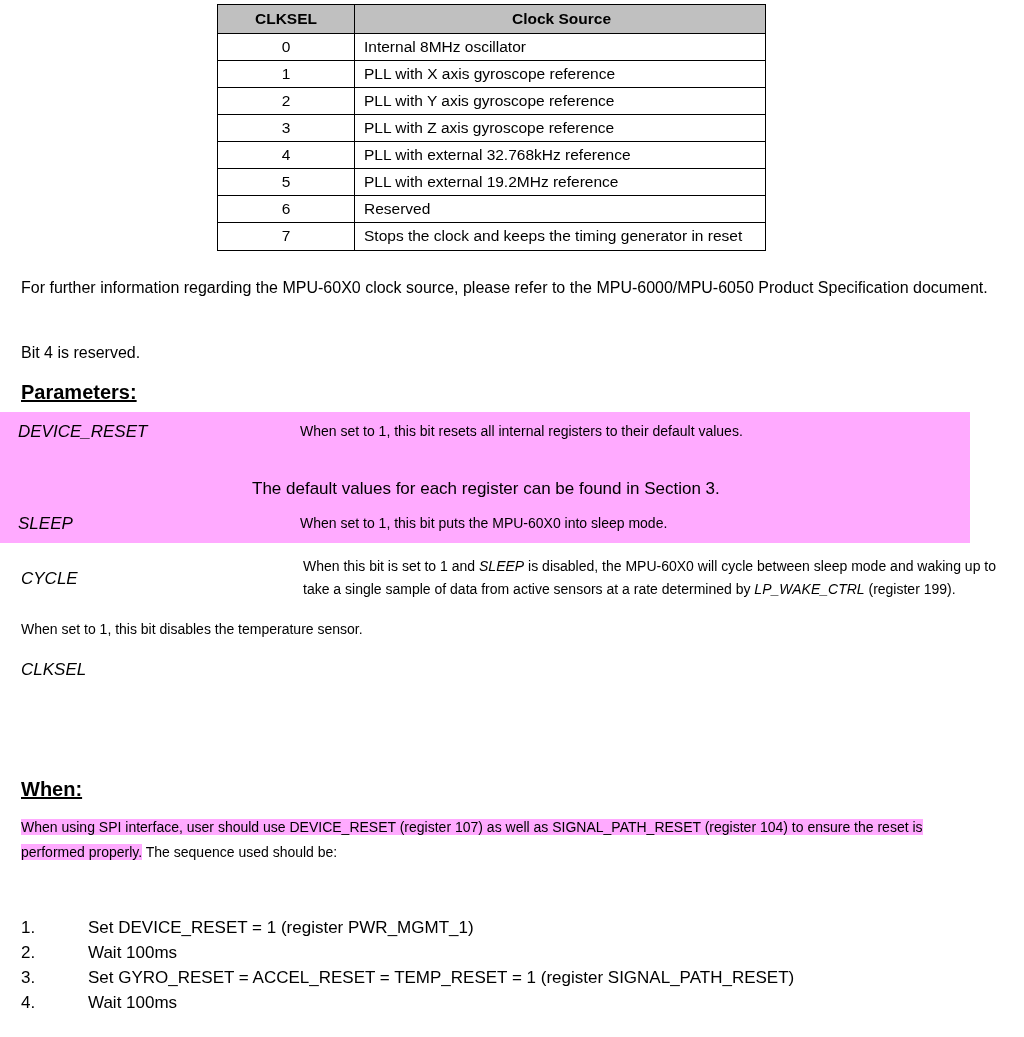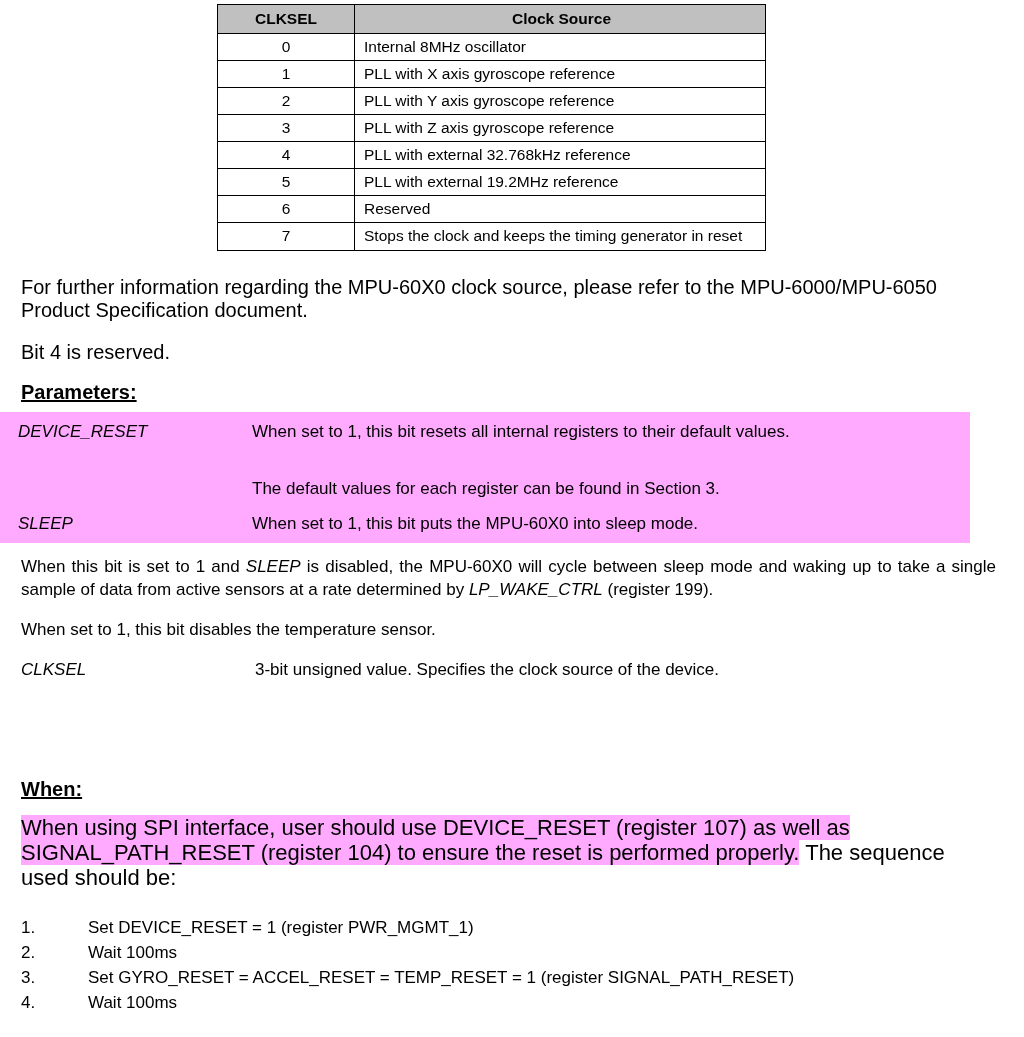--- a/index.html
+++ b/index.html
@@ -62,21 +62,21 @@
   }
   table.clksel thead .col-sel { text-align: center; }
   table.clksel thead .col-src { text-align: center; }
   table.clksel td.col-src { padding-right: 0; }
   table.clksel tr.tall td { padding-bottom: 5px; }
 
   
   .para {
     position: absolute;
     left: 21px;
-    font-size: 20px;
+    font-size: 16px;
     line-height: 23px;
   }
   .para.width-full { width: 990px; }
 
   .heading {
     position: absolute;
     left: 21px;
     font-weight: bold;
     font-size: 20px;
     text-decoration: underline;
@@ -87,20 +87,21 @@
   .params {
     position: absolute;
     left: 0px;
     top: 412px;
     width: 1024px;
   }
   .param-row {
     position: relative;
     display: flex;
     align-items: center;
+    gap: 48px;
   }
   .param-hl {
     background: #ffaaff;
     padding-left: 18px;
     padding-right: 36px;
     width: 970px;
     box-sizing: border-box;
   }
   .param-plain {
     padding-left: 21px;
@@ -110,21 +111,21 @@
   }
   .param-name {
     flex: 0 0 234px;
     font-style: italic;
     font-size: 17px;
     line-height: 23px;
     white-space: nowrap;
   }
   .param-desc {
     flex: 1 1 auto;
-    font-size: 17px;
+    font-size: 14px;
     line-height: 23px;
   }
   .param-desc.justify {
     text-align: justify;
     text-align-last: left;
   }
   .param-desc i { font-style: italic; }
   .param-sub {
     padding-left: 234px;
     font-size: 17px;
@@ -133,21 +134,21 @@
   .sp-8  { height: 8px; }
   .sp-12 { height: 12px; }
   .sp-17 { height: 17px; }
 
   
   .note-para {
     position: absolute;
     left: 21px;
     top: 815px;
     width: 960px;
-    font-size: 22px;
+    font-size: 14px;
     line-height: 25px;
   }
   .hl { background: #ffaaff; }
 
   
   .steps {
     position: absolute;
     left: 21px;
     top: 915px;
     width: 1000px;
@@ -237,32 +238,32 @@
       <div class="param-row">
         <div class="param-name">SLEEP</div>
         <div class="param-desc">When set to 1, this bit puts the MPU-60X0 into sleep mode.</div>
       </div>
       <div class="sp-8"></div>
     </div>
 
     <div class="param-plain">
       <div class="sp-12"></div>
       <div class="param-row">
+        <div class="param-name">CYCLE</div>
         <div class="param-desc justify"><span>When this bit is set to 1 and </span><i>SLEEP</i><span> is disabled, the MPU-60X0 will cycle between sleep mode and waking up to take a single sample of data from active sensors at a rate determined by </span><i>LP_WAKE_CTRL</i><span> (register 199).</span></div>
       </div>
       <div class="sp-17"></div>
 
       <div class="param-row">
         <div class="param-desc">When set to 1, this bit disables the temperature sensor.</div>
       </div>
       <div class="sp-17"></div>
 
       <div class="param-row">
         <div class="param-name">CLKSEL</div>
-        <div class="param-desc">3-bit unsigned value. Specifies the clock source of the device.</div>
       </div>
     </div>
   </div>
 
   <div class="heading" style="top:779px;">When:</div>
 
   <div class="note-para"><span class="hl">When using SPI interface, user should use DEVICE_RESET (register 107) as well as SIGNAL_PATH_RESET (register 104) to ensure the reset is performed properly.</span><span> The sequence used should be:</span></div>
 
   <div class="steps">
     <div class="step">

